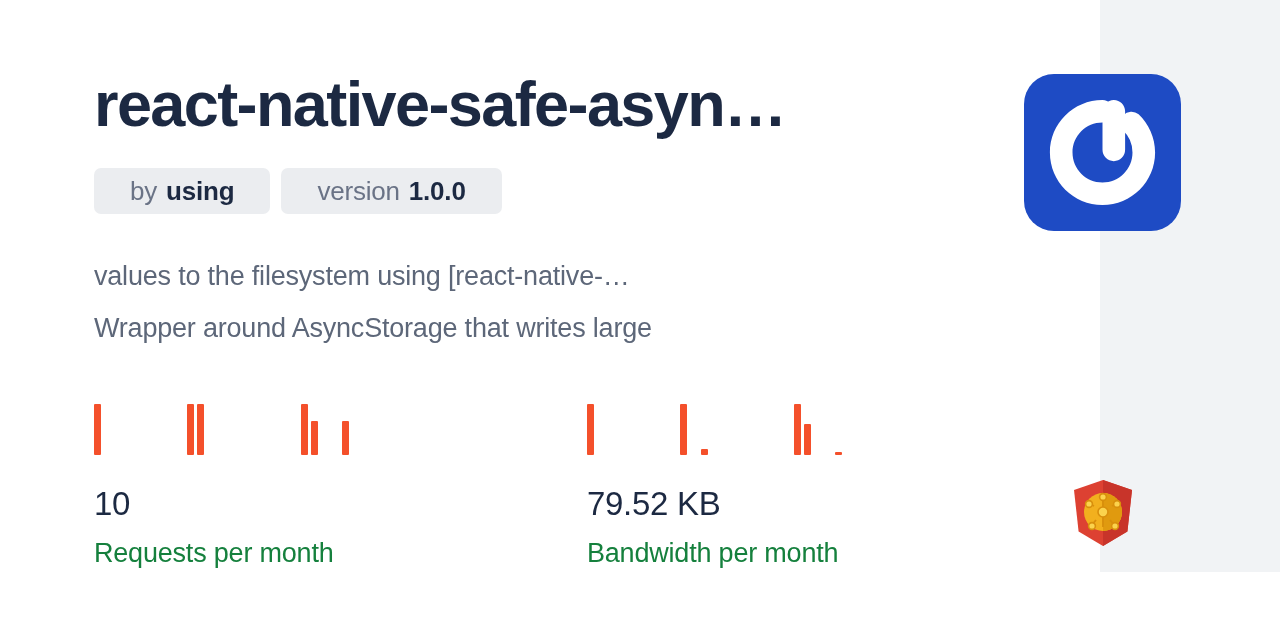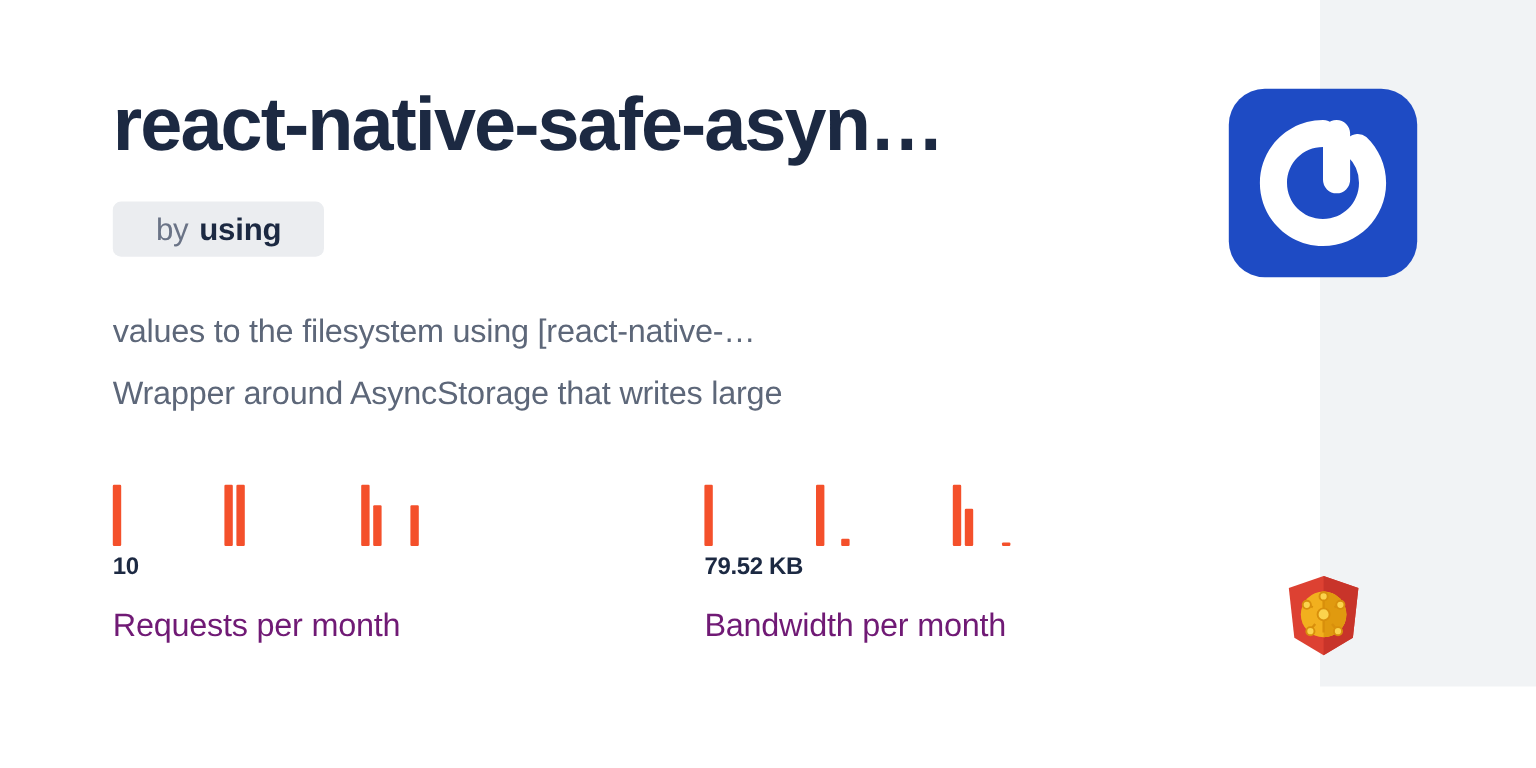--- a/index.html
+++ b/index.html
@@ -114,31 +114,32 @@
   }
   .spark .bar {
     position: absolute;
     bottom: 0;
     width: 7px;
     background: #f4502b;
     border-radius: 1px;
   }
 
   .stat-value {
-    font-size: 20px;
+    margin-top: 32px;
+    font-size: 33px;
     line-height: 34px;
-    font-weight: 700;
+    font-weight: 400;
     color: #1c2942;
     letter-spacing: -0.3px;
   }
   .stat-label {
     margin-top: 16px;
     font-size: 27px;
     line-height: 32px;
-    color: #701a75;
+    color: #15803d;
     letter-spacing: -0.2px;
   }
 
   
   .brand-logo {
     position: absolute;
     left: 1024px;
     top: 74px;
     width: 157px;
     height: 157px;
@@ -162,20 +163,24 @@
 <div class="card">
 
   <div class="right-panel"></div>
 
   <h1 class="title">react-native-safe-asyn…</h1>
 
   <div class="badges">
     <div class="badge">
       <span>by</span>
       <span class="strong">using</span>
+    </div>
+    <div class="badge">
+      <span>version</span>
+      <span class="strong">1.0.0</span>
     </div>
   </div>
 
   <div class="description">
     <span class="line">values to the filesystem using [react-native-…</span>
     <span class="line">Wrapper around AsyncStorage that writes large</span>
   </div>
 
   <div class="stats">
 

